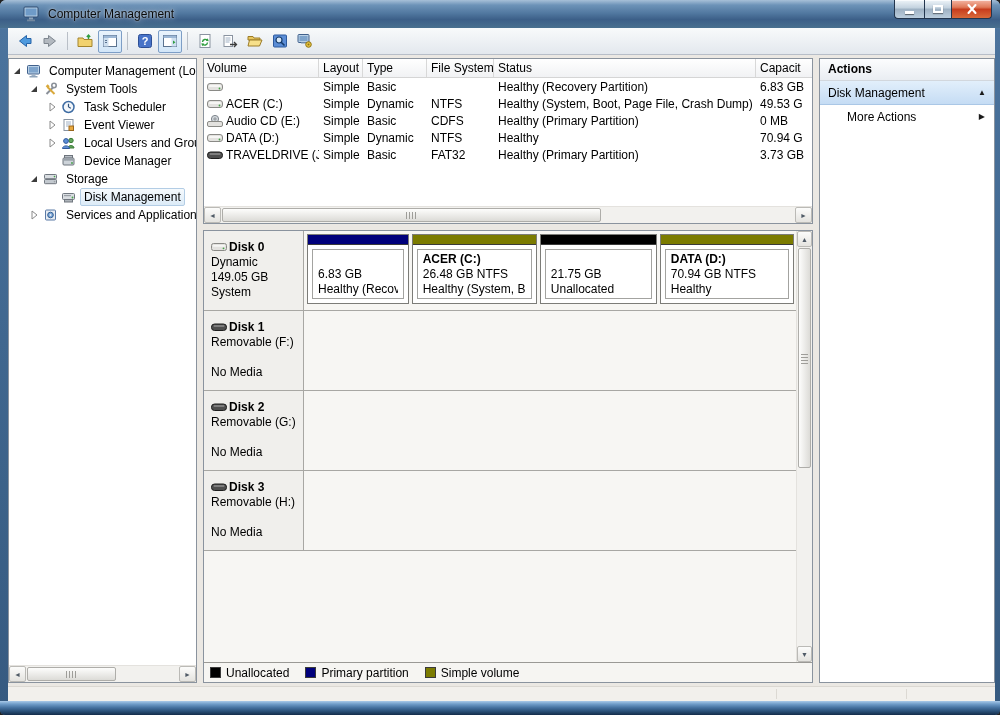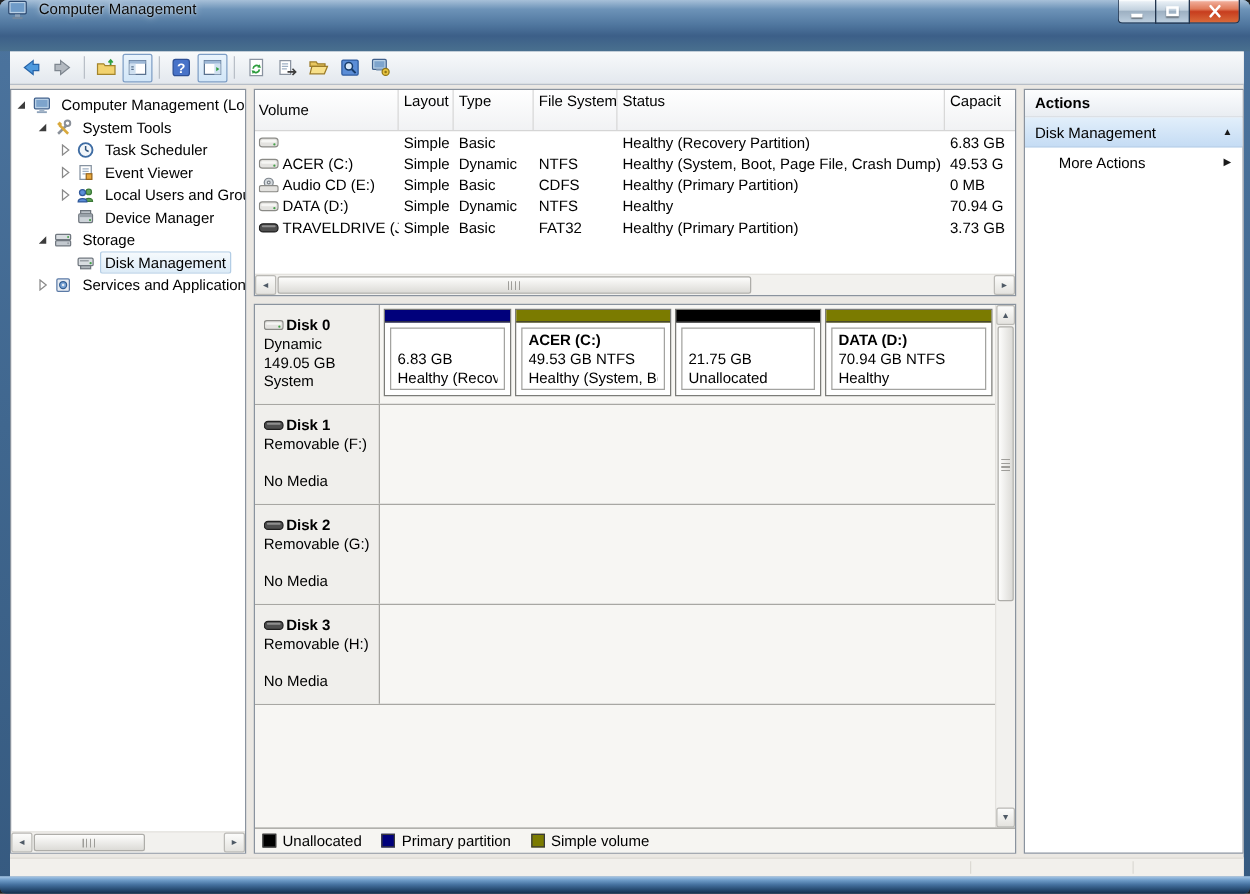--- a/index.html
+++ b/index.html
@@ -5,21 +5,21 @@
   * { box-sizing: border-box; margin: 0; padding: 0; }
   html,body { width:1000px; height:715px; overflow:hidden; }
   body { font-family:"Liberation Sans", sans-serif; font-size:12px; color:#000; background:#222; }
 
   .window { width:1000px; height:715px; display:flex; flex-direction:column;
     border-radius:6px 6px 5px 5px; overflow:hidden;
     background:linear-gradient(180deg,#93b2d0 0px,#5d84ac 24px,#4b739d 30px,#40678f 340px,#3659800 100%);
     background:linear-gradient(180deg,#93b2d0 0px,#5d84ac 24px,#4b739d 30px,#40678f 340px,#365a80 715px); }
 
   
-  .titlebar { height:41px; flex:none; position:relative; display:flex; align-items:flex-start; padding-left:6px;
+  .titlebar { height:28px; flex:none; position:relative; display:flex; align-items:center; padding-left:23px;
     background:linear-gradient(180deg,#a7c0d8 0%,#6d93b8 18%,#50779f 48%,#3c5f88 70%,#49708f 100%); }
   .title-icon { width:18px; height:16px; margin-right:7px; flex:none; }
   .title-text { color:#0a0a0a; text-shadow:0 0 6px rgba(255,255,255,.75), 0 0 2px rgba(255,255,255,.6); }
   .caption-buttons { position:absolute; top:0; right:8px; display:flex; }
   .cap-btn { height:19px; border:1px solid #23354d; border-top:none; display:flex; align-items:center; justify-content:center;
     background:linear-gradient(180deg,#eef4f9 0%,#c2d1de 45%,#9db0c2 50%,#bccede 100%); box-shadow:inset 0 1px 0 rgba(255,255,255,.7); }
   .cap-min { width:30px; border-radius:0 0 0 4px; border-right:none; }
   .cap-max { width:28px; }
   .cap-close { width:40px; border-radius:0 0 4px 0; border-left:none;
     background:linear-gradient(180deg,#f4b6a5 0%,#e07a59 40%,#c73d1e 52%,#d96a3a 100%); }
@@ -64,21 +64,21 @@
     display:flex; align-items:center; justify-content:center; }
   .sb-thumb.horiz { top:1px; bottom:1px; background:linear-gradient(180deg,#fdfdfc,#dcdbd7); }
   .sb-thumb.vert { left:1px; right:1px; background:linear-gradient(90deg,#fdfdfc,#dcdbd7); }
   .grip-h { width:11px; height:7px; background:repeating-linear-gradient(90deg,#9e9d99 0 1px,transparent 1px 3px); }
   .grip-v { height:11px; width:7px; background:repeating-linear-gradient(0deg,#9e9d99 0 1px,transparent 1px 3px); }
 
   
   .center-pane { flex:1; min-width:0; display:flex; flex-direction:column; margin-right:6px; }
 
   .volume-box { height:166px; flex:none; background:#fff; border:1px solid #8a939e; display:flex; flex-direction:column; }
-  .vl-header { height:33px; flex:none; display:flex; background:linear-gradient(180deg,#ffffff,#f1f2f4); border-bottom:1px solid #d5d5d5; }
+  .vl-header { height:19px; flex:none; display:flex; background:linear-gradient(180deg,#ffffff,#f1f2f4); border-bottom:1px solid #d5d5d5; }
   .vl-hcell { padding:2px 4px; border-right:1px solid #d8d8d8; white-space:nowrap; overflow:hidden; }
   .vl-row { height:17px; flex:none; display:flex; align-items:center; }
   .vl-cell { padding:0 4px; white-space:nowrap; overflow:hidden; }
   .c-vol { width:115px; flex:none; display:flex; align-items:center; gap:3px; padding-left:3px; }
   .c-layout { width:44px; flex:none; } .c-type { width:64px; flex:none; }
   .c-fs { width:67px; flex:none; } .c-status { width:262px; flex:none; } .c-cap { flex:1; min-width:0; }
   .vol-icon { width:16px; height:12px; flex:none; }
   .vl-filler { flex:1; }
 
   
@@ -536,21 +536,21 @@
                     <div class="p-body">
                       <div class="p-line p-name"></div>
                       <div class="p-line">6.83 GB</div>
                       <div class="p-line">Healthy (Recove</div>
                     </div>
                   </div>
                   <div class="partition" style="flex-grow: 121;">
                     <div class="p-band" style="background-color: rgb(123, 123, 0);"></div>
                     <div class="p-body">
                       <div class="p-line p-name">ACER  (C:)</div>
-                      <div class="p-line">49.53 GB NTFS</div>
+                      <div class="p-line">26.48 GB NTFS</div>
                       <div class="p-line">Healthy (System, Bo</div>
                     </div>
                   </div>
                   <div class="partition" style="flex-grow: 113;">
                     <div class="p-band" style="background-color: rgb(0, 0, 0);"></div>
                     <div class="p-body">
                       <div class="p-line p-name"></div>
                       <div class="p-line">21.75 GB</div>
                       <div class="p-line">Unallocated</div>
                     </div>

